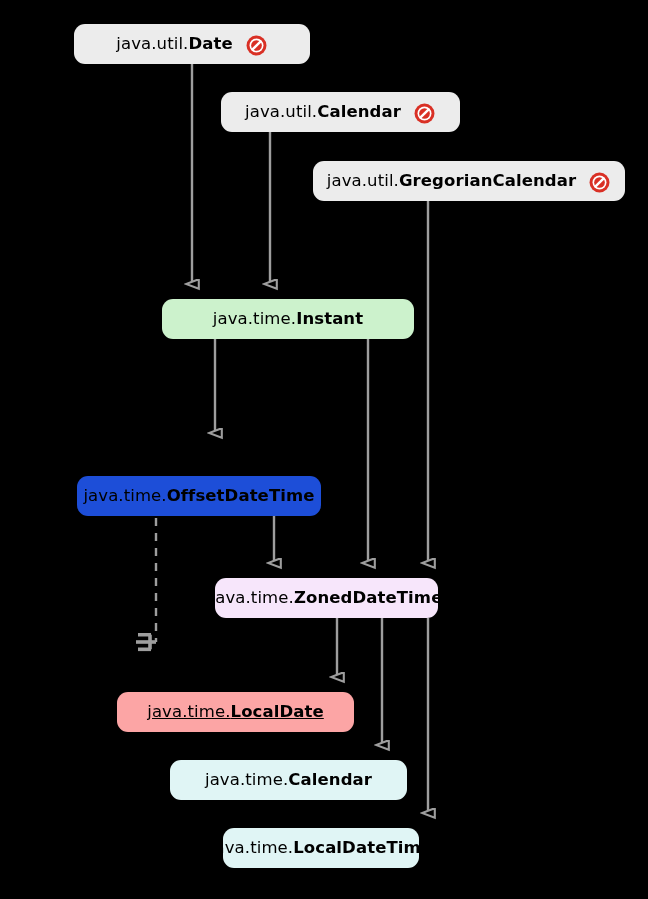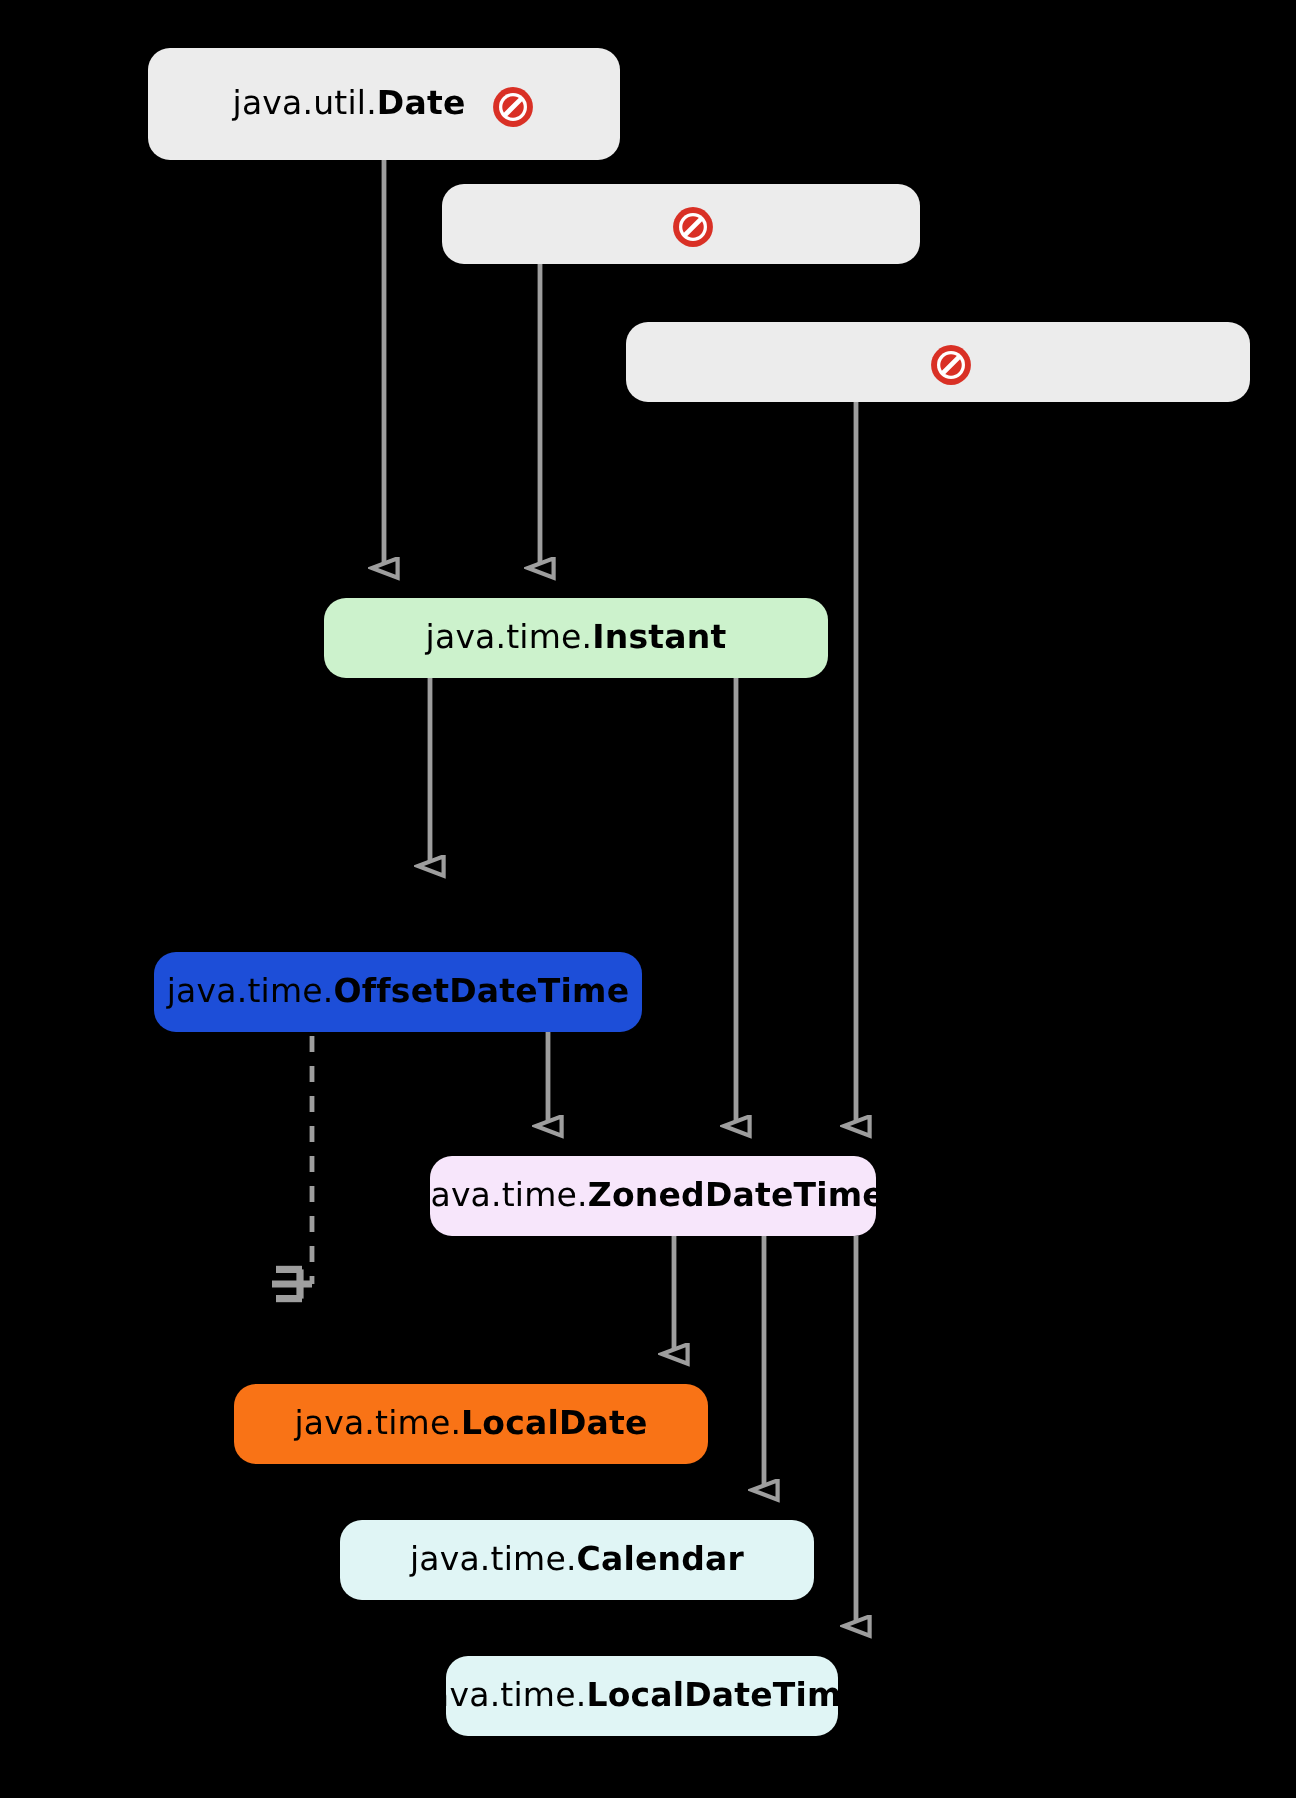--- a/index.html
+++ b/index.html
@@ -88,43 +88,45 @@
         <path d="M 368,339 L 368,563" fill="none" stroke="#9e9e9e" stroke-width="2.4" marker-end="url(#arrowTriangle)"></path>
         <path d="M 274,488 L 274,563" fill="none" stroke="#9e9e9e" stroke-width="2.4" marker-end="url(#arrowTriangle)"></path>
         <path d="M 156,488 L 156,642" fill="none" stroke="#9e9e9e" stroke-width="2.4" stroke-dasharray="8,7" marker-end="url(#arrowCrowfoot)"></path>
         <path d="M 337,618 L 337,677" fill="none" stroke="#9e9e9e" stroke-width="2.4" marker-end="url(#arrowTriangle)"></path>
         <path d="M 382,618 L 382,745" fill="none" stroke="#9e9e9e" stroke-width="2.4" marker-end="url(#arrowTriangle)"></path>
         <path d="M 428,618 L 428,813" fill="none" stroke="#9e9e9e" stroke-width="2.4" marker-end="url(#arrowTriangle)"></path>
       </g>
   </svg>
 
   <div id="nodes-group">
-      <div class="node" style="left: 74px; top: 24px; width: 236px; height: 56px; background: rgb(236, 236, 236);">
+      <div class="node" style="left: 74px; top: 24px; width: 236px; height: 40px; background: rgb(236, 236, 236);">
         <div class="inner">
           <span class="node-label"><span class="pkg">java.util.</span><span class="cls">Date</span></span>
           <span class="badge"><svg viewBox="0 0 24 24" width="23" height="23" aria-hidden="true">
               <circle cx="12" cy="12" r="10.4" fill="#d93025"></circle>
               <circle cx="12" cy="12" r="7.3" fill="#ffffff"></circle>
               <circle cx="12" cy="12" r="5.6" fill="#d93025"></circle>
               <rect x="5.3" y="10.75" width="13.4" height="2.5" rx="0.5" fill="#ffffff" transform="rotate(-45 12 12)"></rect>
             </svg></span>
         </div>
       </div>
       <div class="node" style="left: 221px; top: 92px; width: 239px; height: 40px; background: rgb(236, 236, 236);">
         <div class="inner">
+          <span class="node-label"><span class="pkg">java.util.</span><span class="cls">Calendar</span></span>
           <span class="badge"><svg viewBox="0 0 24 24" width="23" height="23" aria-hidden="true">
               <circle cx="12" cy="12" r="10.4" fill="#d93025"></circle>
               <circle cx="12" cy="12" r="7.3" fill="#ffffff"></circle>
               <circle cx="12" cy="12" r="5.6" fill="#d93025"></circle>
               <rect x="5.3" y="10.75" width="13.4" height="2.5" rx="0.5" fill="#ffffff" transform="rotate(-45 12 12)"></rect>
             </svg></span>
         </div>
       </div>
       <div class="node" style="left: 313px; top: 161px; width: 312px; height: 40px; background: rgb(236, 236, 236);">
         <div class="inner">
+          <span class="node-label"><span class="pkg">java.util.</span><span class="cls">GregorianCalendar</span></span>
           <span class="badge"><svg viewBox="0 0 24 24" width="23" height="23" aria-hidden="true">
               <circle cx="12" cy="12" r="10.4" fill="#d93025"></circle>
               <circle cx="12" cy="12" r="7.3" fill="#ffffff"></circle>
               <circle cx="12" cy="12" r="5.6" fill="#d93025"></circle>
               <rect x="5.3" y="10.75" width="13.4" height="2.5" rx="0.5" fill="#ffffff" transform="rotate(-45 12 12)"></rect>
             </svg></span>
         </div>
       </div>
       <div class="node" style="left: 162px; top: 299px; width: 252px; height: 40px; background: rgb(204, 242, 204);">
         <div class="inner">
@@ -134,21 +136,21 @@
       <div class="node" style="left: 77px; top: 448px; width: 244px; height: 40px; background: #1d4ed8; margin-top: 28px;">
         <div class="inner">
           <span class="node-label"><span class="pkg">java.time.</span><span class="cls">OffsetDateTime</span></span>
         </div>
       </div>
       <div class="node" style="left: 215px; top: 578px; width: 223px; height: 40px; background: rgb(247, 230, 251);">
         <div class="inner">
           <span class="node-label"><span class="pkg">java.time.</span><span class="cls">ZonedDateTime</span></span>
         </div>
       </div>
-      <div class="node" style="left: 117px; top: 692px; width: 237px; height: 40px; background: #f97316;">
+      <div class="node" style="left: 117px; top: 692px; width: 237px; height: 40px; background: #fca5a5; text-decoration: underline;">
         <div class="inner">
           <span class="node-label"><span class="pkg">java.time.</span><span class="cls">LocalDate</span></span>
         </div>
       </div>
       <div class="node" style="left: 170px; top: 760px; width: 237px; height: 40px; background: rgb(224, 245, 245);">
         <div class="inner">
           <span class="node-label"><span class="pkg">java.time.</span><span class="cls">Calendar</span></span>
         </div>
       </div>
       <div class="node" style="left: 223px; top: 828px; width: 196px; height: 40px; background: rgb(224, 245, 245);">

